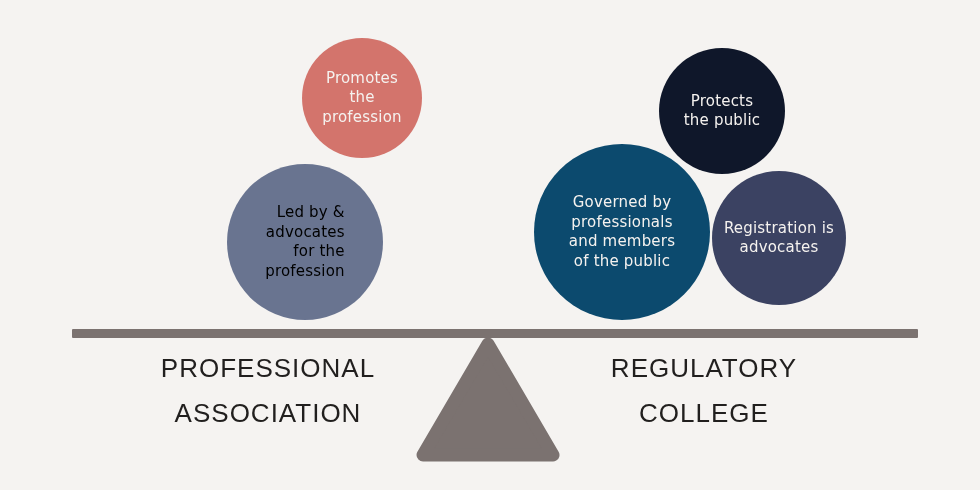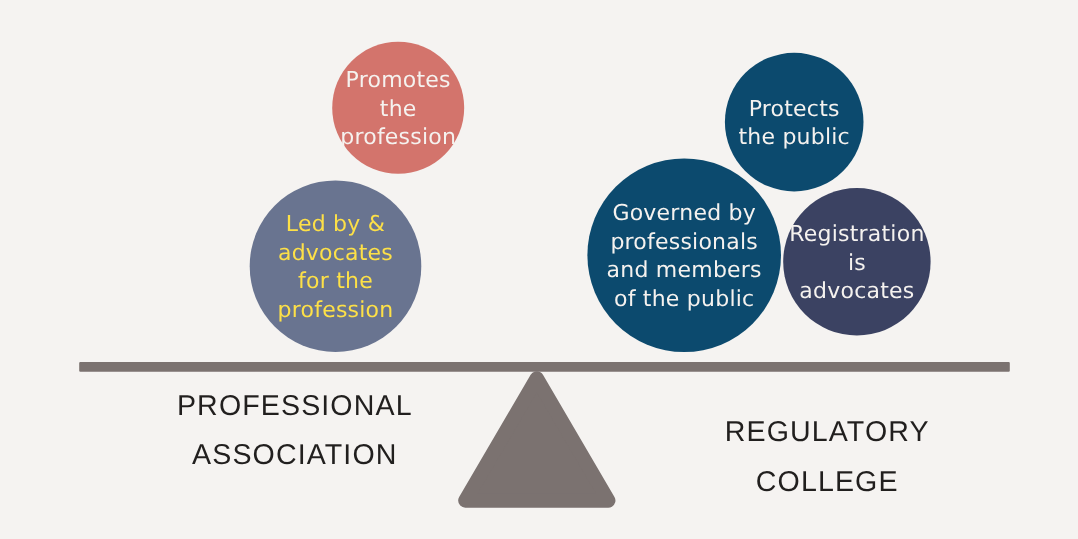--- a/index.html
+++ b/index.html
@@ -11,21 +11,21 @@
     font-family: "DejaVu Sans", sans-serif;
   }
   .bubble {
     position: absolute;
     border-radius: 50%;
     display: flex;
     align-items: center;
     justify-content: center;
     text-align: center;
     white-space: pre-line;
-    font-size: 20px;
+    font-size: 15px;
     line-height: 1.3;
     font-weight: 500;
     letter-spacing: 0.2px;
   }
   .b1 { left: 136px; top: 29px;  width: 154px; height: 154px; z-index: 3; }
   .b2 { left: 302px; top: 38px;  width: 120px; height: 120px; z-index: 2; }
   .b3 { left: 227px; top: 164px; width: 156px; height: 156px; z-index: 1; }
   .b4 { left: 659px; top: 48px;  width: 126px; height: 126px; z-index: 1; }
   .b5 { left: 534px; top: 144px; width: 176px; height: 176px; z-index: 2; }
   .b6 { left: 712px; top: 171px; width: 134px; height: 134px; z-index: 3; }
@@ -48,38 +48,38 @@
     text-align: center;
     white-space: pre-line;
     font-family: "Liberation Sans", sans-serif;
     font-weight: 400;
     font-size: 26px;
     line-height: 45px;
     letter-spacing: 1px;
     z-index: 5;
   }
   .label-left  { left: 68px; }
-  .label-right { left: 552px; margin-top: 24px; }
+  .label-right { left: 504px; }
 </style>
 </head>
 <body>
 
 <div class="canvas" style="background-color: rgb(245, 243, 241);">
 
 
   <div class="bubble b2" style="background-color: rgb(211, 116, 108); color: rgb(245, 242, 239);">Promotes
 the
 profession</div>
 
-  <div class="bubble b3" style="background-color: rgb(105, 116, 144); color: #fde047;">Led by &amp;
+  <div class="bubble b3" style="background-color: rgb(105, 116, 144); color: #000000; text-align: right;">Led by &amp;
 advocates
 for the
 profession</div>
 
-  <div class="bubble b4" style="background-color: #0c4a6e; color: rgb(245, 242, 239);">Protects
+  <div class="bubble b4" style="background-color: #0f172a; color: rgb(245, 242, 239);">Protects
 the public</div>
 
   <div class="bubble b5" style="background-color: #0c4a6e; color: rgb(245, 242, 239);">Governed by
 professionals
 and members
 of the public</div>
 
   <div class="bubble b6" style="background-color: rgb(59, 66, 98); color: rgb(245, 242, 239);">Registration is
 advocates</div>
 

